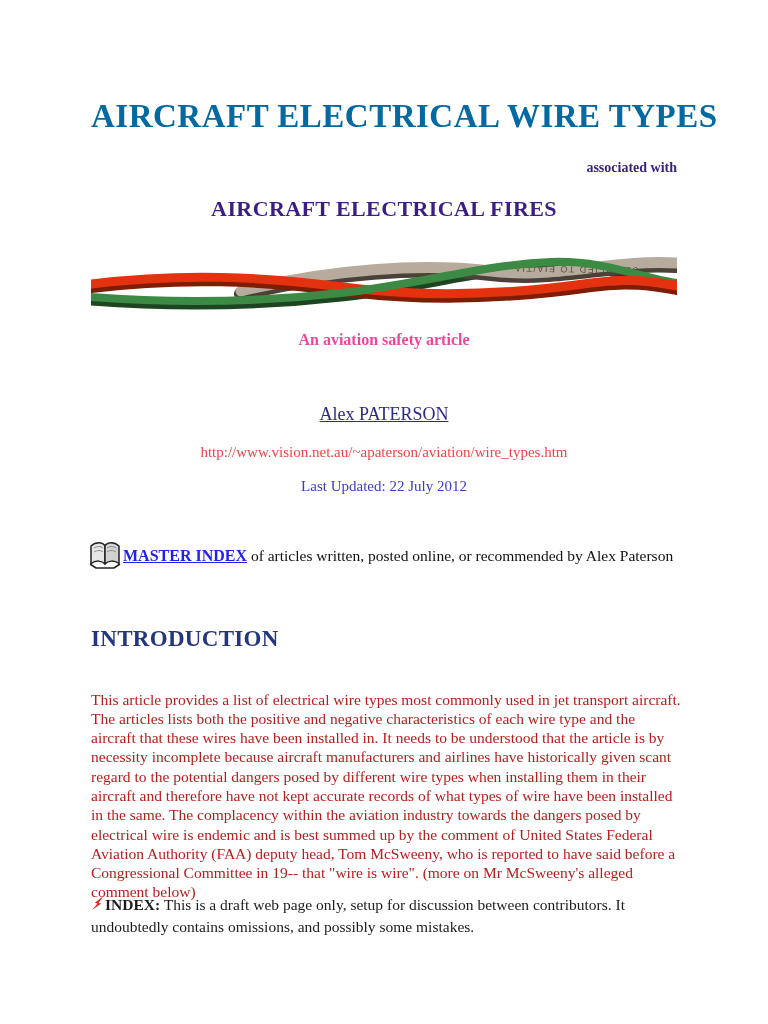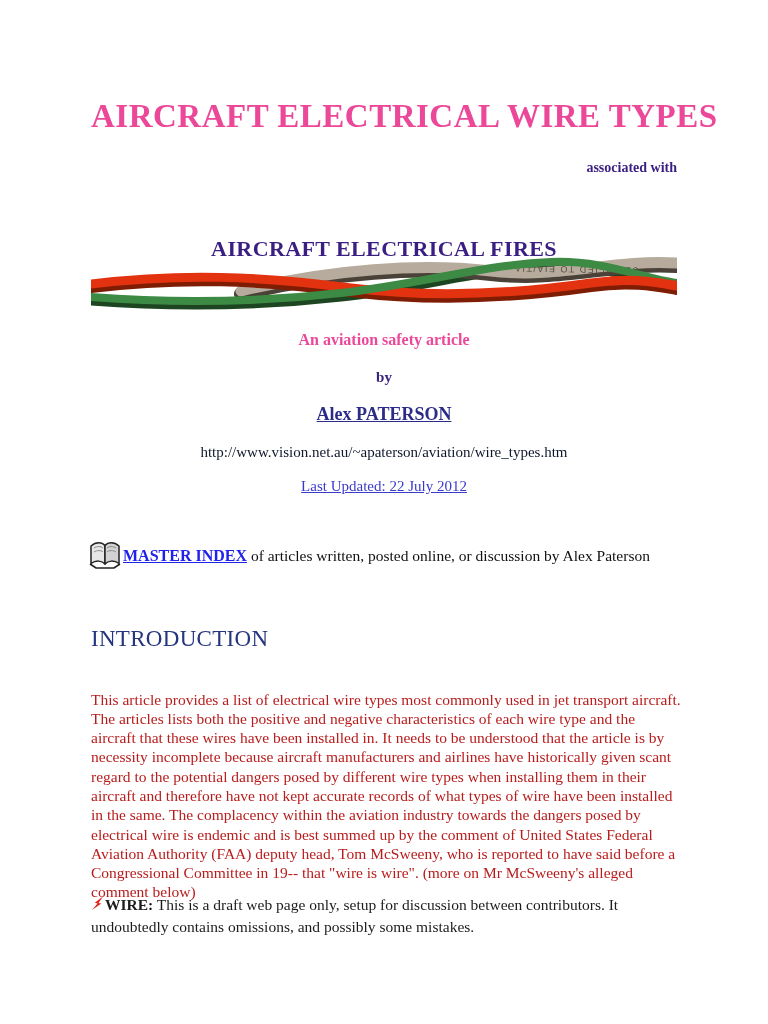--- a/index.html
+++ b/index.html
@@ -17,38 +17,37 @@
     overflow: hidden;
   }
   .abs { position: absolute; }
   .col { left: 91px; width: 586px; }
   .centered { text-align: center; }
 
   .main-title {
     top: 98px;
     font-size: 33px;
     font-weight: bold;
-    color: #ec4899;
+    color: #0369a1;
     letter-spacing: 0.5px;
     white-space: nowrap;
   }
   .assoc {
     top: 160px;
     font-size: 14px;
     font-weight: bold;
     color: #3a1e82;
     text-align: right;
   }
   .subtitle {
     top: 196px;
     font-size: 22px;
     font-weight: bold;
     color: #3a1e82;
     letter-spacing: 0.4px;
-    margin-top: 40px;
   }
   .wirebox {
     top: 250px;
     height: 62px;
   }
   .tagline {
     top: 331px;
     font-size: 16px;
     font-weight: bold;
     color: #ec4899;
@@ -57,34 +56,33 @@
     top: 369px;
     font-size: 15px;
     font-weight: bold;
     color: #3a2480;
   }
   .author-line {
     top: 404px;
     font-size: 18px;
   }
   .author-line a {
-    font-weight: bold;
+    font-weight: normal;
     color: #2b2b88;
     text-decoration: underline;
   }
   .url-line {
     top: 444px;
     font-size: 15px;
-    color: #0f172a;
+    color: #ef4444;
   }
   .updated-line {
     top: 478px;
     font-size: 15px;
     color: #3a3acb;
-    text-decoration: underline;
   }
   .master-block {
     left: 88px;
     width: 592px;
     top: 524px;
     font-size: 15.5px;
     line-height: 20px;
     color: #111;
   }
   .master-block .book {
@@ -94,21 +92,21 @@
   .master-block a {
     font-weight: bold;
     font-size: 16px;
     color: #2121ec;
     text-decoration: underline;
     margin-top: 36px;
   }
   .intro-heading {
     top: 626px;
     font-size: 23px;
-    font-weight: normal;
+    font-weight: bold;
     color: #25357e;
     letter-spacing: 0.3px;
   }
   .body-par {
     top: 674px;
     width: 592px;
     font-size: 15.5px;
     line-height: 19.3px;
     color: #b91c1c;
     text-align: left;
@@ -151,42 +149,41 @@
       <path d="M0,34 C90,23 170,26 260,38 C350,49 430,43 500,33 C540,27 568,33 586,36" stroke="#e23210" stroke-width="9" fill="none" stroke-linecap="round"></path>
 
       <path d="M0,47 C90,54 170,52 250,43 C330,34 390,15 460,12 C515,10 552,29 586,33" stroke="#3c8a43" stroke-width="8" fill="none" stroke-linecap="round"></path>
 
       <path d="M520,31 C545,28.5 568,32.5 586,35.5" stroke="#e23210" stroke-width="9" fill="none" stroke-linecap="round"></path>
     </svg>
   </div>
 
   <div class="abs col centered tagline">An aviation safety article</div>
 
-  <div class="abs col centered byline">by</div>
 
   <div class="abs col centered author-line">
     <a href="#">Alex PATERSON</a>
   </div>
 
   <div class="abs col centered url-line">http://www.vision.net.au/~apaterson/aviation/wire_types.htm</div>
 
   <div class="abs col centered updated-line">Last Updated: 22 July 2012</div>
 
   <p class="abs master-block">
     <svg class="book" width="34" height="30" viewBox="0 0 34 30">
       <path d="M2,24 L8,28 L26,28 L32,24" fill="none" stroke="#222" stroke-width="1.6"></path>
       <path d="M3,6 C8,1.5 14,2 17,5.5 L17,24 C14,20.5 8,20 3,23.5 Z" fill="#e6e6e6" stroke="#222" stroke-width="1.5" stroke-linejoin="round"></path>
       <path d="M31,6 C26,1.5 20,2 17,5.5 L17,24 C20,20.5 26,20 31,23.5 Z" fill="#d2d2d2" stroke="#222" stroke-width="1.5" stroke-linejoin="round"></path>
       <path d="M6,8 C9,6 13,6.2 15,8 M6,12 C9,10 13,10.2 15,12 M19,8 C21,6.2 25,6 28,8 M19,12 C21,10.2 25,10 28,12" fill="none" stroke="#8a8a8a" stroke-width="1"></path>
-    </svg><a href="#">MASTER INDEX</a><span> of articles written, posted online, or discussion by Alex Paterson</span>
+    </svg><a href="#">MASTER INDEX</a><span> of articles written, posted online, or recommended by Alex Paterson</span>
   </p>
 
   <div class="abs col intro-heading">INTRODUCTION</div>
 
   <p class="abs col body-par">This article provides a list of electrical wire types most commonly used in jet transport aircraft. The articles lists both the positive and negative characteristics of each wire type and the aircraft that these wires have been installed in. It needs to be understood that the article is by necessity incomplete because aircraft manufacturers and airlines have historically given scant regard to the potential dangers posed by different wire types when installing them in their aircraft and therefore have not kept accurate records of what types of wire have been installed in the same. The complacency within the aviation industry towards the dangers posed by electrical wire is endemic and is best summed up by the comment of United States Federal Aviation Authority (FAA) deputy head, Tom McSweeny, who is reported to have said before a Congressional Committee in 19-- that "wire is wire". (more on Mr McSweeny's alleged comment below)</p>
 
   <p class="abs col note-par">
     <svg class="bolt" width="13" height="15" viewBox="0 0 13 15">
       <path d="M1,14 L6.5,7.5 L3.8,6.8 L12.2,0.3 L7.6,7 L10.3,7.6 Z" fill="#e0281e"></path>
-    </svg><b>WIRE:</b><span> This is a draft web page only, setup for discussion between contributors. It undoubtedly contains omissions, and possibly some mistakes.</span>
+    </svg><b>INDEX:</b><span> This is a draft web page only, setup for discussion between contributors. It undoubtedly contains omissions, and possibly some mistakes.</span>
   </p>
 
 </div>
 
 </body></html>

